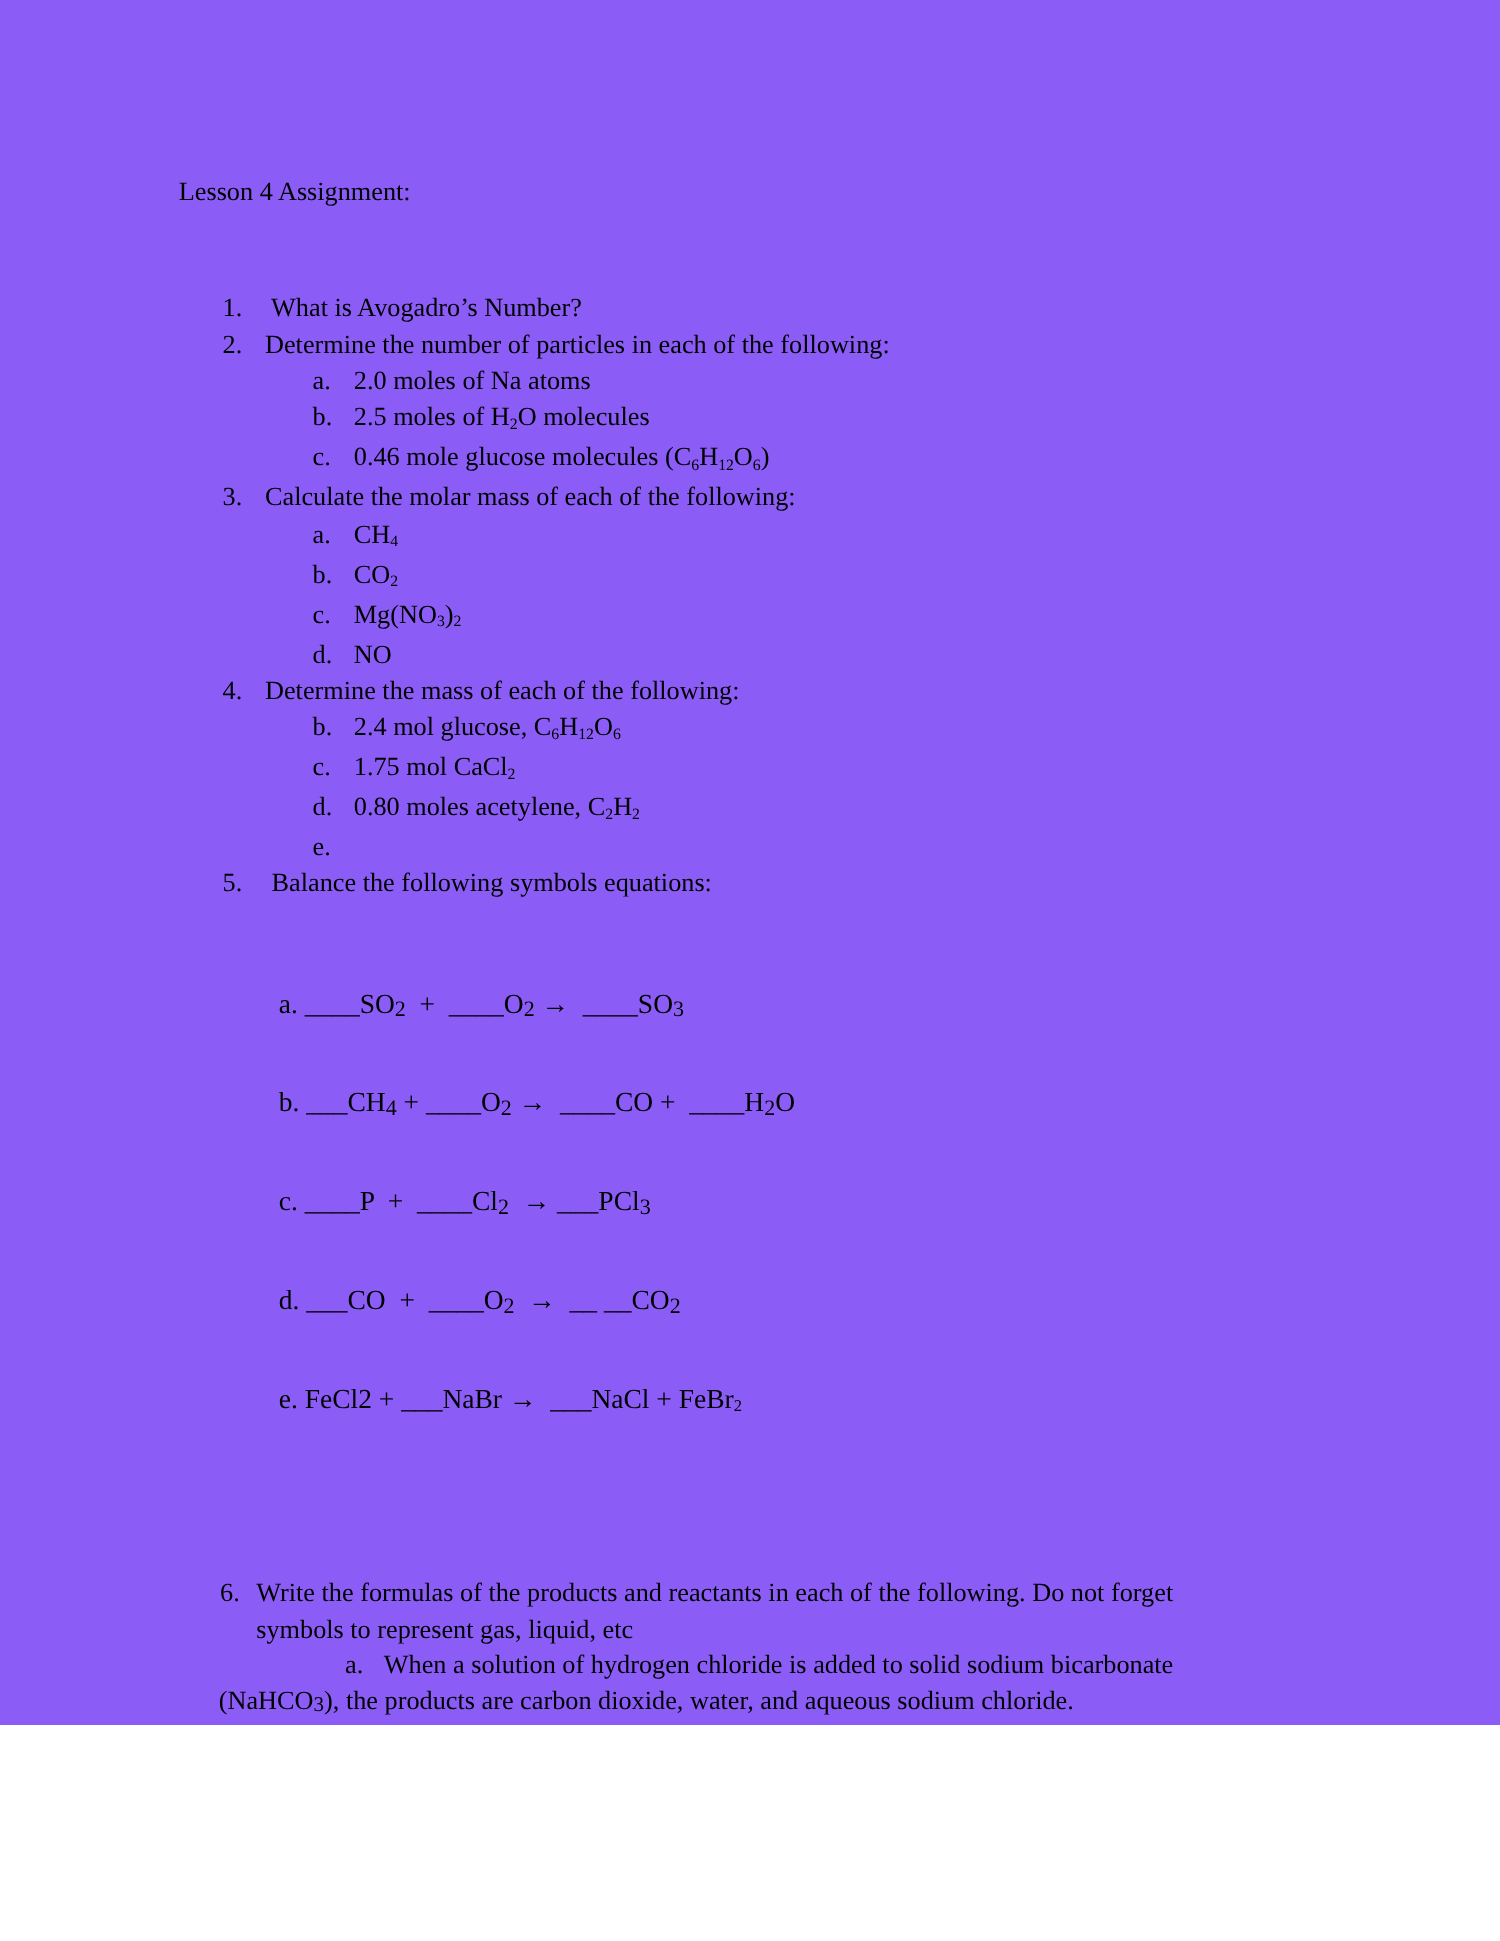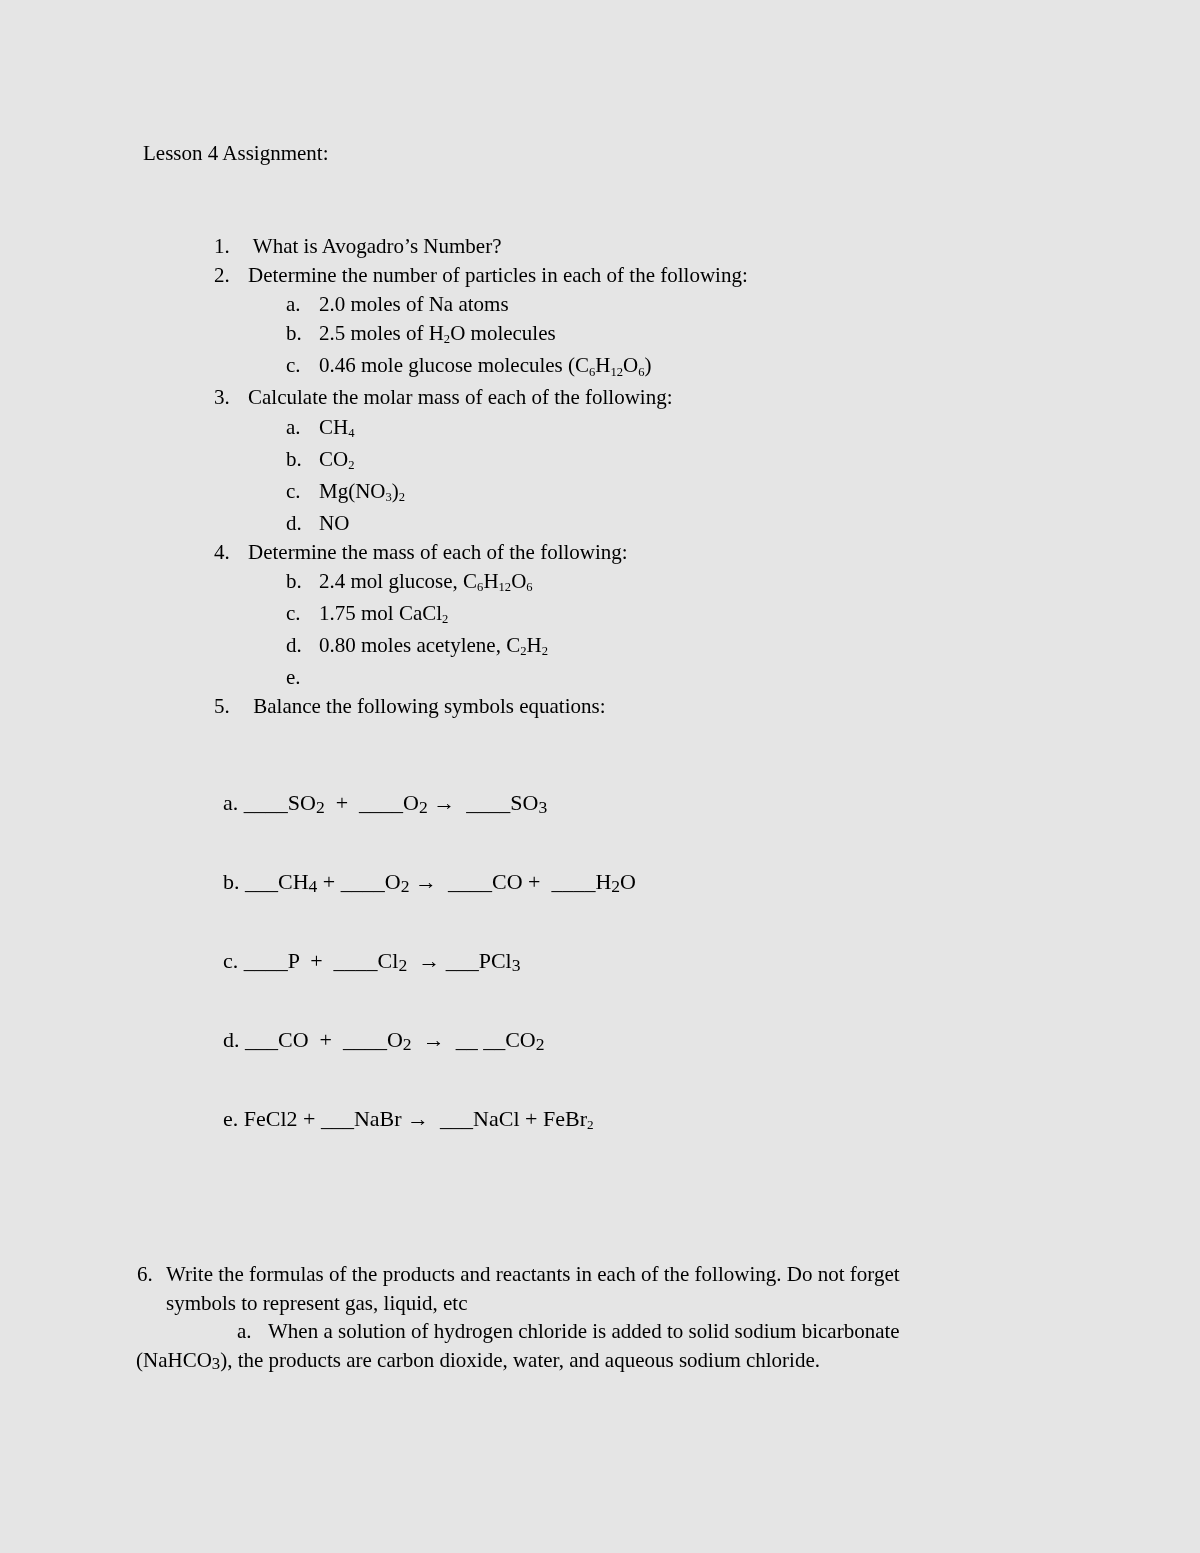--- a/index.html
+++ b/index.html
@@ -1,41 +1,41 @@
 <!DOCTYPE html>
 <html><head>
 <meta charset="utf-8">
 <style>
   html, body { margin: 0; padding: 0; background: #ffffff; }
   .page {
     position: relative;
     width: 1200px;
-    height: 1553px;
-    background: #e5e5e5;
+    height: 1380px;
+    background: #8b5cf6;
     color: #000000;
     font-family: "Liberation Serif", "DejaVu Serif", serif;
     overflow: hidden;
   }
   .title {
     position: absolute;
     left: 143px;
     top: 141px;
     font-size: 21px;
     line-height: 1.2;
     white-space: pre;
   }
   
   .main-list {
     position: absolute;
     left: 0;
     top: 232px;
     font-size: 21px;
     line-height: 29.1px;
   }
-  .row { white-space: pre; padding-left: 36px; }
+  .row { white-space: pre; }
   .num { display: inline-block; white-space: pre; }
   .n1 { margin-left: 178px; width: 34px; }
   .n2 { margin-left: 250px; width: 33px; }
   
   .equations {
     position: absolute;
     left: 16px;
     top: 788px;
     font-size: 22px;
   }
@@ -48,20 +48,21 @@
   
   .sub  { font-size: 0.60em; position: relative; top: 0.25em; letter-spacing: 0; }
   .bsub { font-size: 0.80em; position: relative; top: 0.16em; }
   
   .q6 {
     position: absolute;
     left: 0;
     top: 1260px;
     font-size: 21px;
     line-height: 28.5px;
+    padding-left: 39px;
   }
   .q6-line1 { margin-left: 137px; white-space: pre; }
   .q6num { display: inline-block; width: 29px; }
   .q6-line2 { margin-left: 166px; white-space: pre; }
   .q6a1 { margin-left: 237px; white-space: pre; }
   .q6a-num { display: inline-block; width: 31px; }
   .q6a2 { margin-left: 136px; white-space: pre; }
 </style>
 </head>
 <body>

